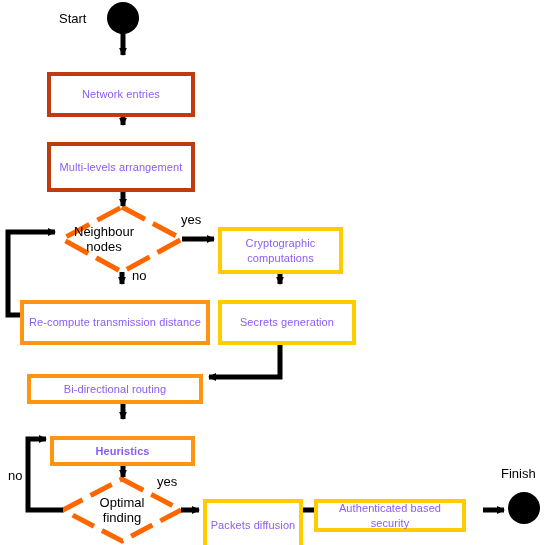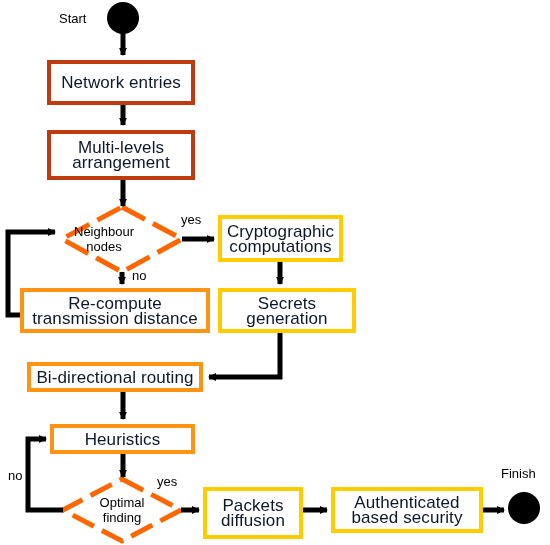--- a/index.html
+++ b/index.html
@@ -25,25 +25,26 @@
     height: 545px;
   }
   .node-box {
     position: absolute;
     box-sizing: border-box;
     background: #ffffff;
     display: flex;
     align-items: center;
     justify-content: center;
     text-align: center;
-    font-size: 17px;
+    font-size: 11px;
     line-height: 15px;
-    color: #0f172a;
+    color: #8b5cf6;
     letter-spacing: 0.1px;
     z-index: 3;
+    margin-top: 12px;
   }
   .node-box .label-text {
     display: block;
     padding: 0 3px;
   }
   .b-brick  { border: 4px solid #C03A10; }
   .b-yellow { border: 4px solid #FFCC00; }
   .b-orange { border: 4px solid #FF9412; }
 
   .edge-label {
@@ -143,29 +144,29 @@
   </div>
 
   <div class="node-box b-yellow" style="left:218px; top:288px; width:138px; height:45px;">
     <span class="label-text">Secrets generation</span>
   </div>
 
   <div class="node-box b-orange" style="left:27px; top:362px; width:176px; height:30px;">
     <span class="label-text">Bi-directional routing</span>
   </div>
 
-  <div class="node-box b-orange" style="left:50px; top:424px; width:145px; height:30px;">
+  <div class="node-box b-orange" style="left:50px; top:424px; width:145px; height:30px;font-weight:bold;">
     <span class="label-text">Heuristics</span>
   </div>
 
   <div class="node-box b-yellow" style="left:203px; top:487px; width:100px; height:52px;">
     <span class="label-text">Packets diffusion</span>
   </div>
 
-  <div class="node-box b-yellow" style="left:331px; top:487px; width:152px; height:46px;">
+  <div class="node-box b-yellow" style="left:314px; top:487px; width:152px; height:33px;">
     <span class="label-text">Authenticated based security</span>
   </div>
 
   <div class="diamond-text" style="left:44px; top:224px; width:120px;">
     <span>Neighbour</span><br>
     <span>nodes</span>
   </div>
 
   <div class="diamond-text" style="left:63px; top:495px; width:118px;">
     <span>Optimal</span><br>

